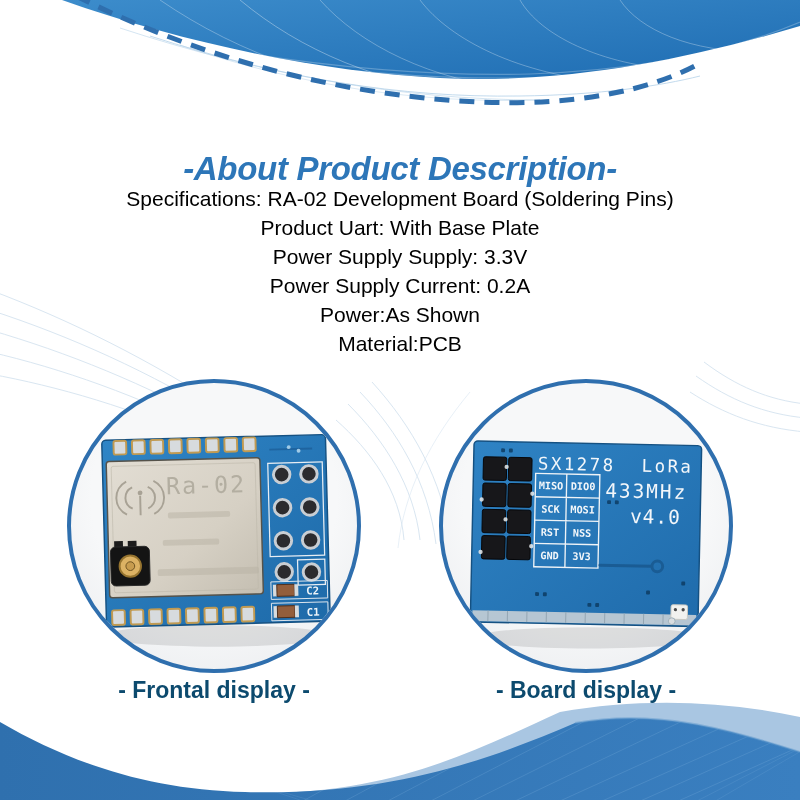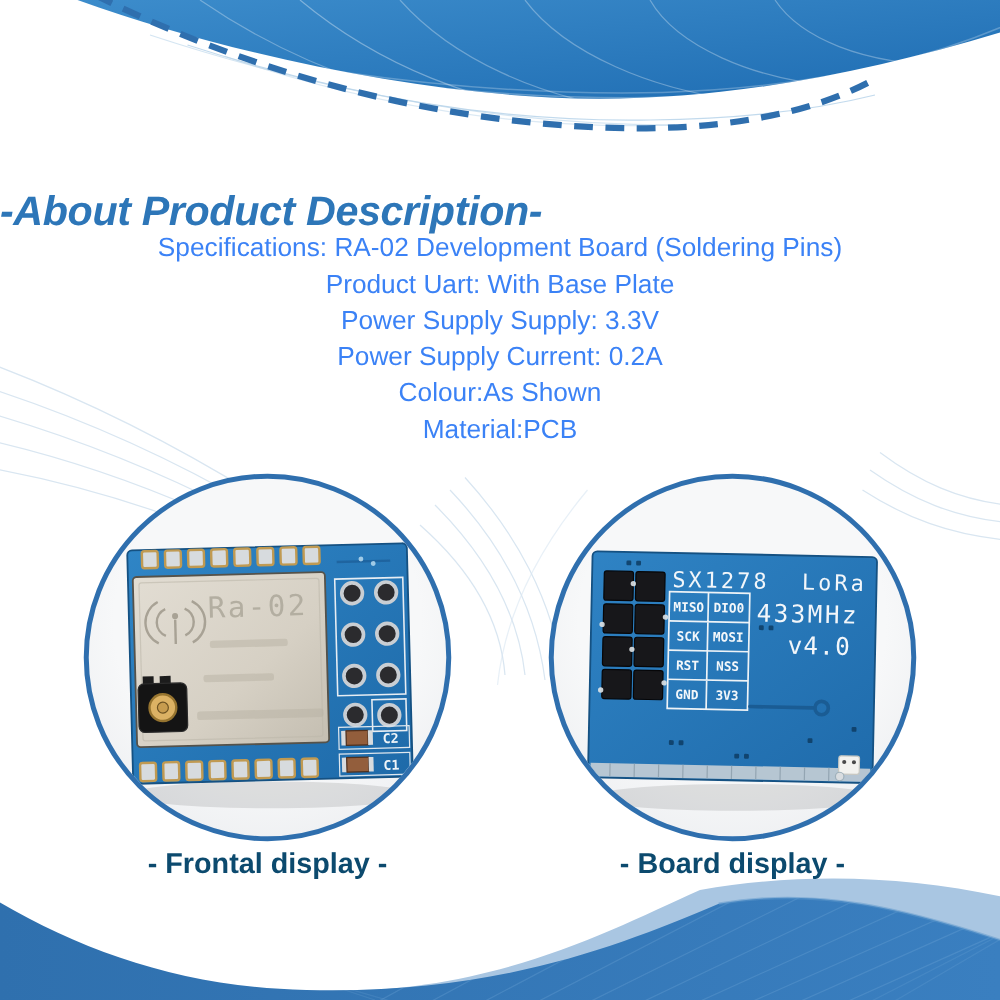--- a/index.html
+++ b/index.html
@@ -1,22 +1,22 @@
 <!DOCTYPE html>
 <html><head>
 <meta charset="utf-8">
 <style>
   html,body{margin:0;padding:0;background:#ffffff;}
   .stage{position:relative;width:800px;height:800px;background:#ffffff;overflow:hidden;
          font-family:"Liberation Sans",sans-serif;}
   .bg{position:absolute;left:0;top:0;width:800px;height:800px;z-index:0;}
-  .title{position:absolute;top:128px;left:0;width:800px;text-align:left;z-index:2;
+  .title{position:absolute;top:128px;left:0;width:800px;text-align:center;z-index:2;
          font-size:33px;font-weight:bold;font-style:italic;color:#2d76b8;letter-spacing:-0.3px;}
   .specs{position:absolute;top:184px;left:0;width:800px;text-align:center;z-index:2;
-         font-size:21px;line-height:29px;color:#3b82f6;}
+         font-size:21px;line-height:29px;color:#000000;}
   .circle{position:absolute;top:379px;width:294px;height:294px;box-sizing:border-box;
           border:4px solid #2f6fae;border-radius:50%;overflow:hidden;z-index:1;
           background:radial-gradient(circle at 50% 40%, #f7f8f9 55%, #e8eaed 100%);}
   .circle.front{left:67px;} .circle.back{left:439px;}
   .circle svg{position:absolute;left:0;top:0;}
   .caption{position:absolute;top:677px;width:294px;text-align:center;z-index:2;
            font-size:23px;font-weight:bold;color:#0c4a6e;}
   .caption.front{left:67px;} .caption.back{left:439px;}
   .silk{font-family:"DejaVu Sans Mono",monospace;}
 </style>
@@ -109,21 +109,21 @@
     </g>
   </svg>
 
   <h1 class="title">-About Product Description-</h1>
 
   <div class="specs">
     <div>Specifications: RA-02 Development Board (Soldering Pins)</div>
     <div>Product Uart: With Base Plate</div>
     <div>Power Supply Supply: 3.3V</div>
     <div>Power Supply Current: 0.2A</div>
-    <div>Colour:As Shown</div>
+    <div>Power:As Shown</div>
     <div>Material:PCB</div>
   </div>
 
   <div class="circle front">
     <svg width="286" height="286" viewBox="0 0 294 294">
       <defs>
         <linearGradient id="fpcb" x1="0" y1="0" x2="1" y2="1">
           <stop offset="0" stop-color="#2f85c6"></stop>
             <stop offset="1" stop-color="#1e6aa9"></stop>
         </linearGradient>

